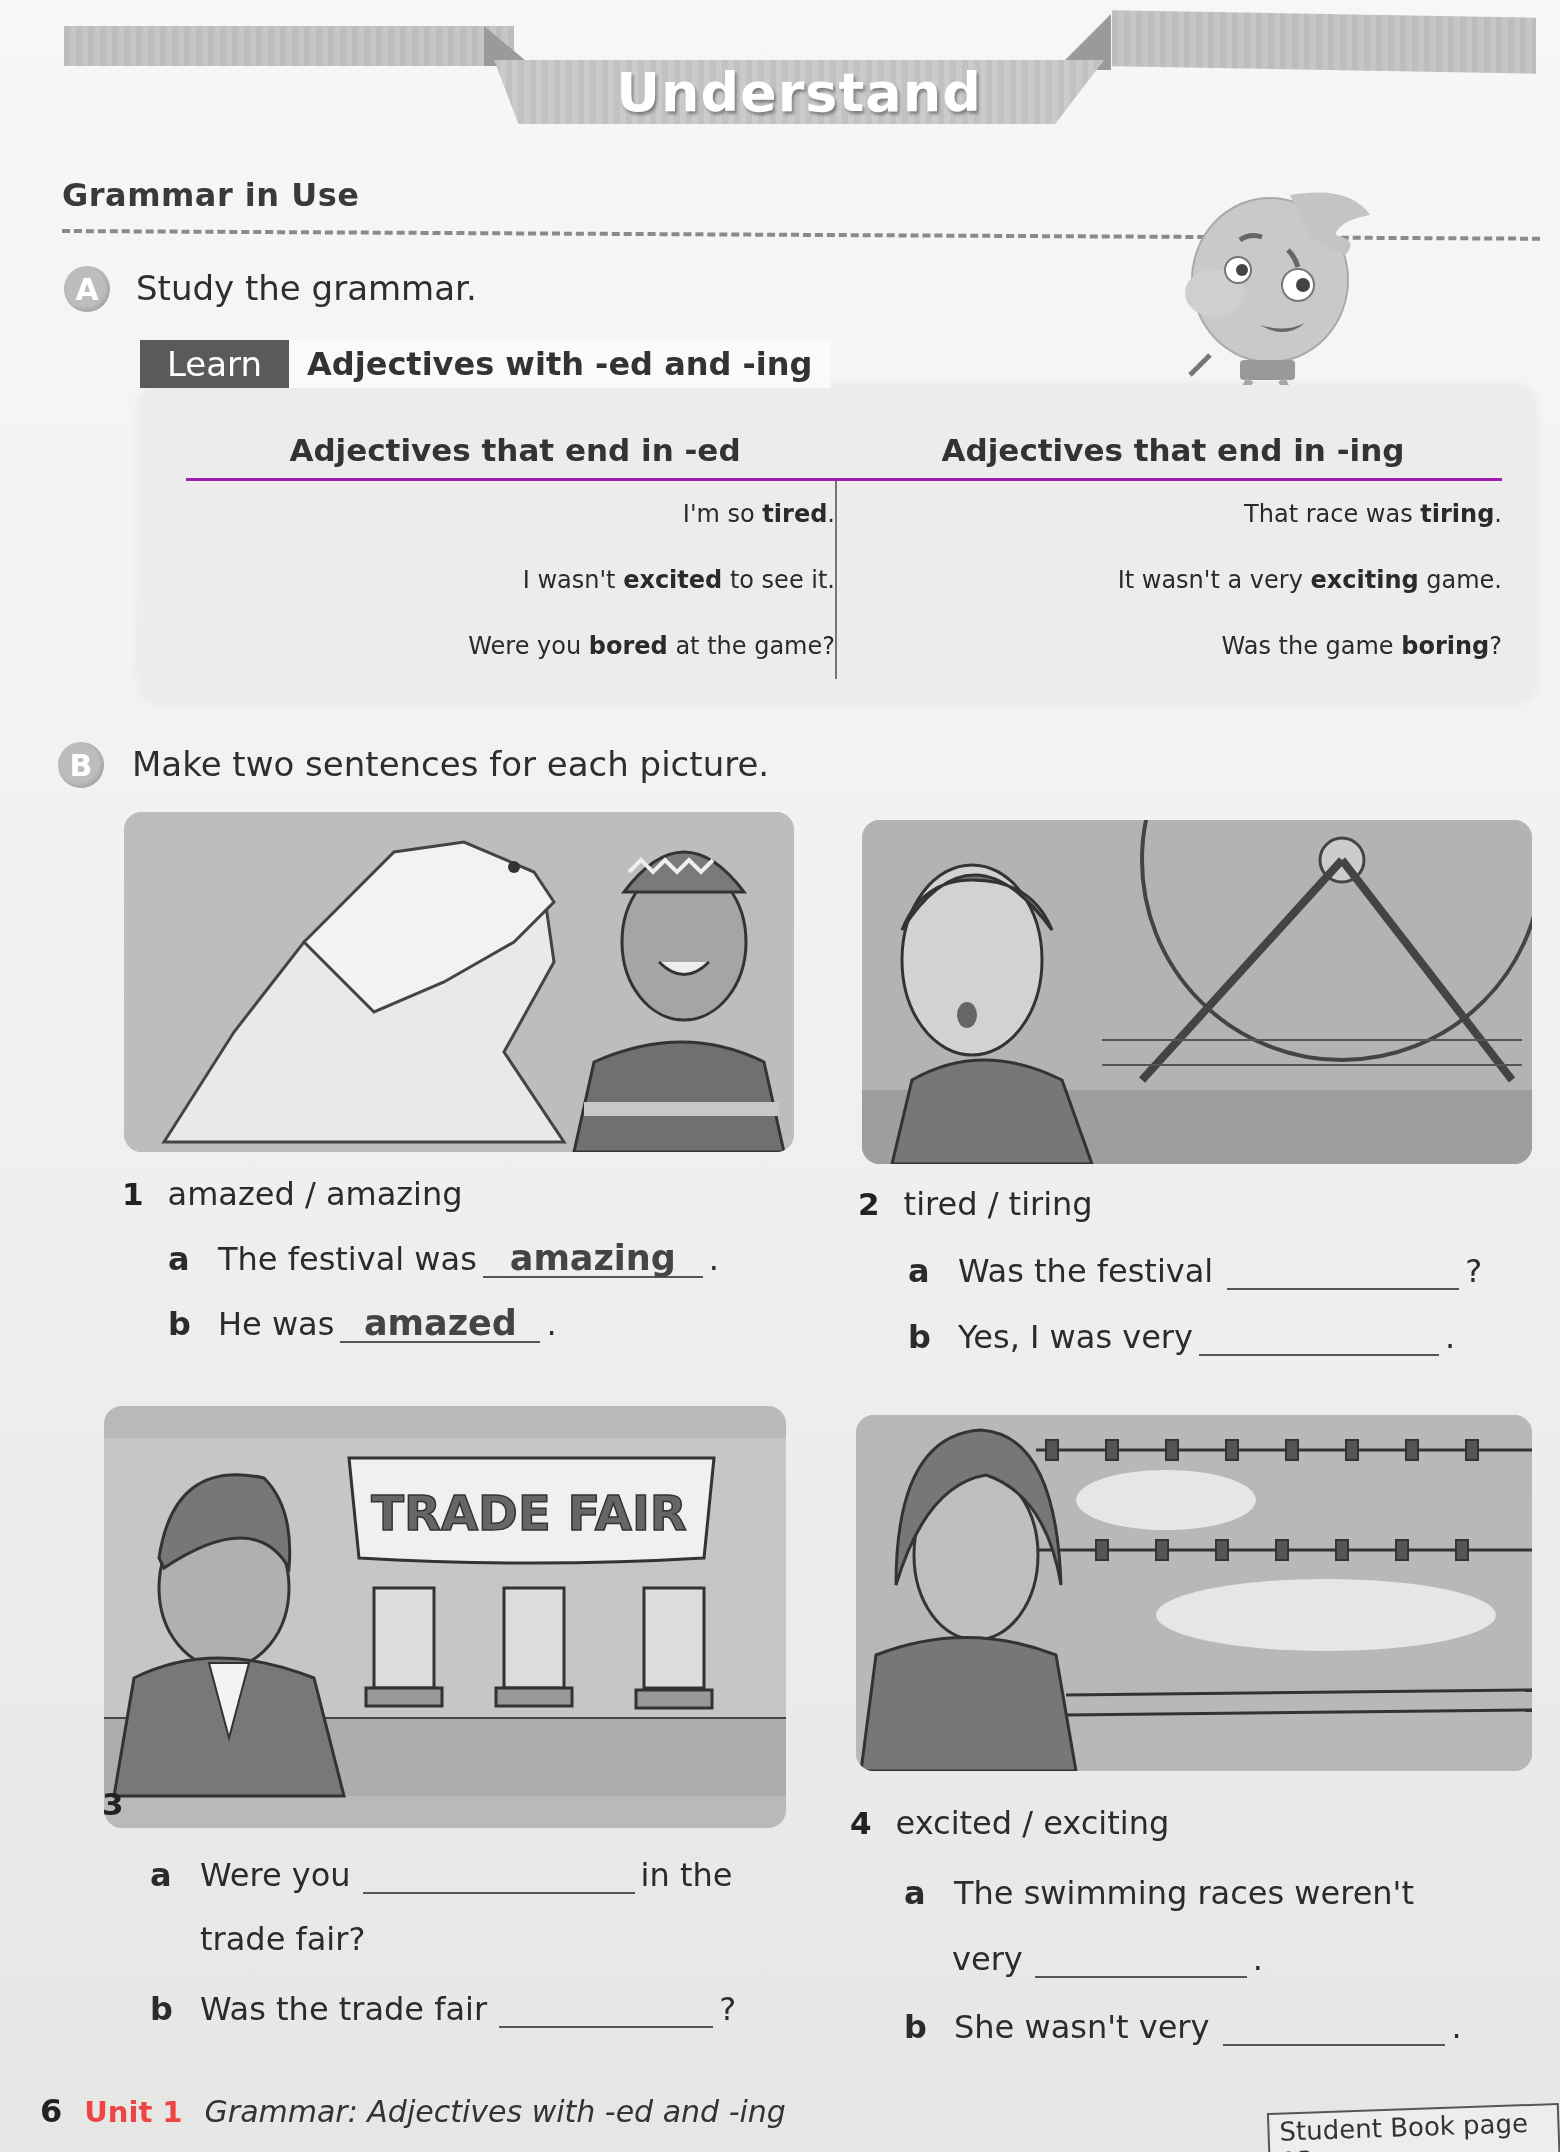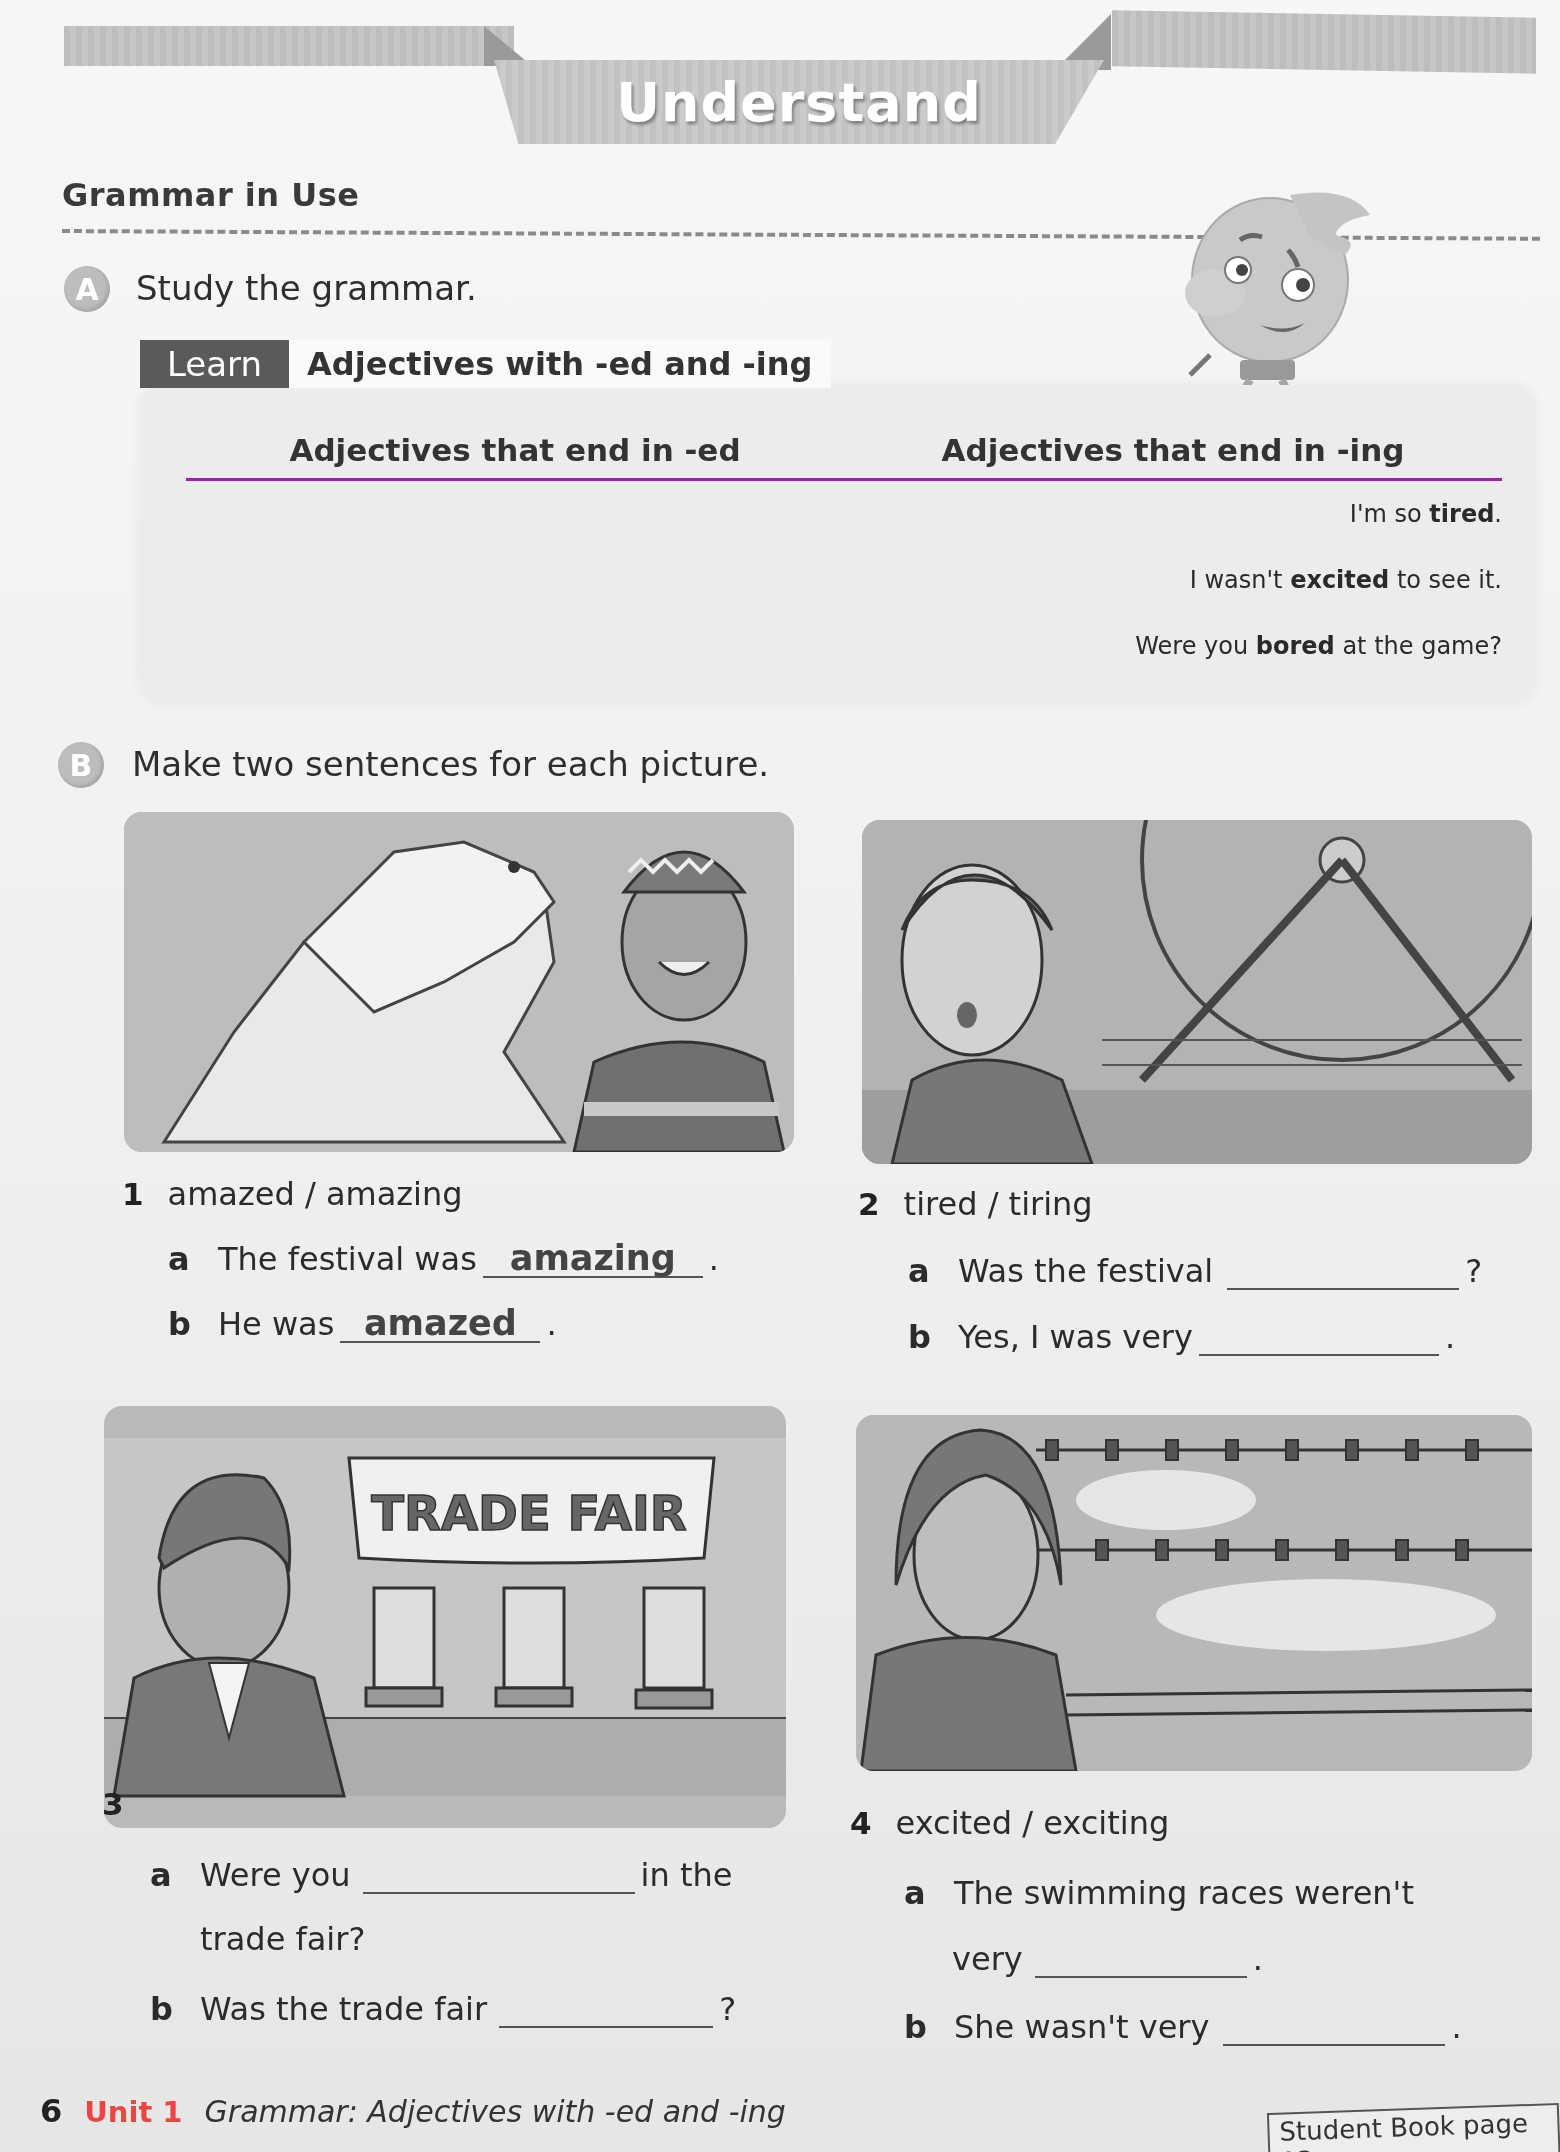--- a/index.html
+++ b/index.html
@@ -12,21 +12,21 @@
     overflow: hidden;
   }
   .abs { position: absolute; }
 
   
   .banner-left { left: 64px; top: 26px; width: 450px; height: 40px; background: repeating-linear-gradient(90deg,#bdbdbd 0 6px,#c6c6c6 6px 12px); }
   .banner-right { left: 1112px; top: 14px; width: 424px; height: 56px; background: repeating-linear-gradient(90deg,#bdbdbd 0 6px,#c6c6c6 6px 12px); transform: skewY(1deg); }
   .banner-fold-l { left: 484px; top: 26px; width: 0; height: 0; border-top: 40px solid transparent; border-left: 48px solid #9a9a9a; }
   .banner-fold-r { left: 1055px; top: 14px; width: 0; height: 0; border-top: 56px solid transparent; border-right: 56px solid #9a9a9a; }
   .banner-center {
-    left: 494px; top: 60px; width: 610px; height: 84px;
+    left: 494px; top: 60px; width: 610px; height: 64px;
     background: repeating-linear-gradient(90deg,#c2c2c2 0 6px,#cbcbcb 6px 12px);
     clip-path: polygon(0 0, 100% 0, 92% 100%, 4% 100%);
     display: flex; align-items: center; justify-content: center;
   }
   .banner-title {
     font-family: "DejaVu Sans", sans-serif; font-weight: bold; font-size: 54px;
     color: #fff; letter-spacing: 1px; text-shadow: 2px 3px 3px rgba(0,0,0,0.35);
   }
 
   
@@ -123,20 +123,25 @@
 <div class="abs grammar-table">
   <div class="gt-header">
     <div>Adjectives that end in -ed</div>
     <div>Adjectives that end in -ing</div>
   </div>
   <div class="gt-body">
     <div class="gt-col">
       <div class="gt-row"><span>I'm so </span><b>tired</b><span>.</span></div>
       <div class="gt-row"><span>I wasn't </span><b>excited</b><span> to see it.</span></div>
       <div class="gt-row"><span>Were you </span><b>bored</b><span> at the game?</span></div>
+    </div>
+    <div class="gt-col">
+      <div class="gt-row"><span>That race was </span><b>tiring</b><span>.</span></div>
+      <div class="gt-row"><span>It wasn't a very </span><b>exciting</b><span> game.</span></div>
+      <div class="gt-row"><span>Was the game </span><b>boring</b><span>?</span></div>
     </div>
   </div>
 </div>
 
 <div class="abs badge" style="left:58px; top:742px;">B</div>
 <div class="abs instruction" style="left:132px; top:744px;">Make two sentences for each picture.</div>
 
 <div class="abs pic" style="left:124px; top:812px; width:670px; height:340px;">
   <svg viewBox="0 0 670 340">
     <rect width="670" height="340" fill="#bdbdbd"></rect>

